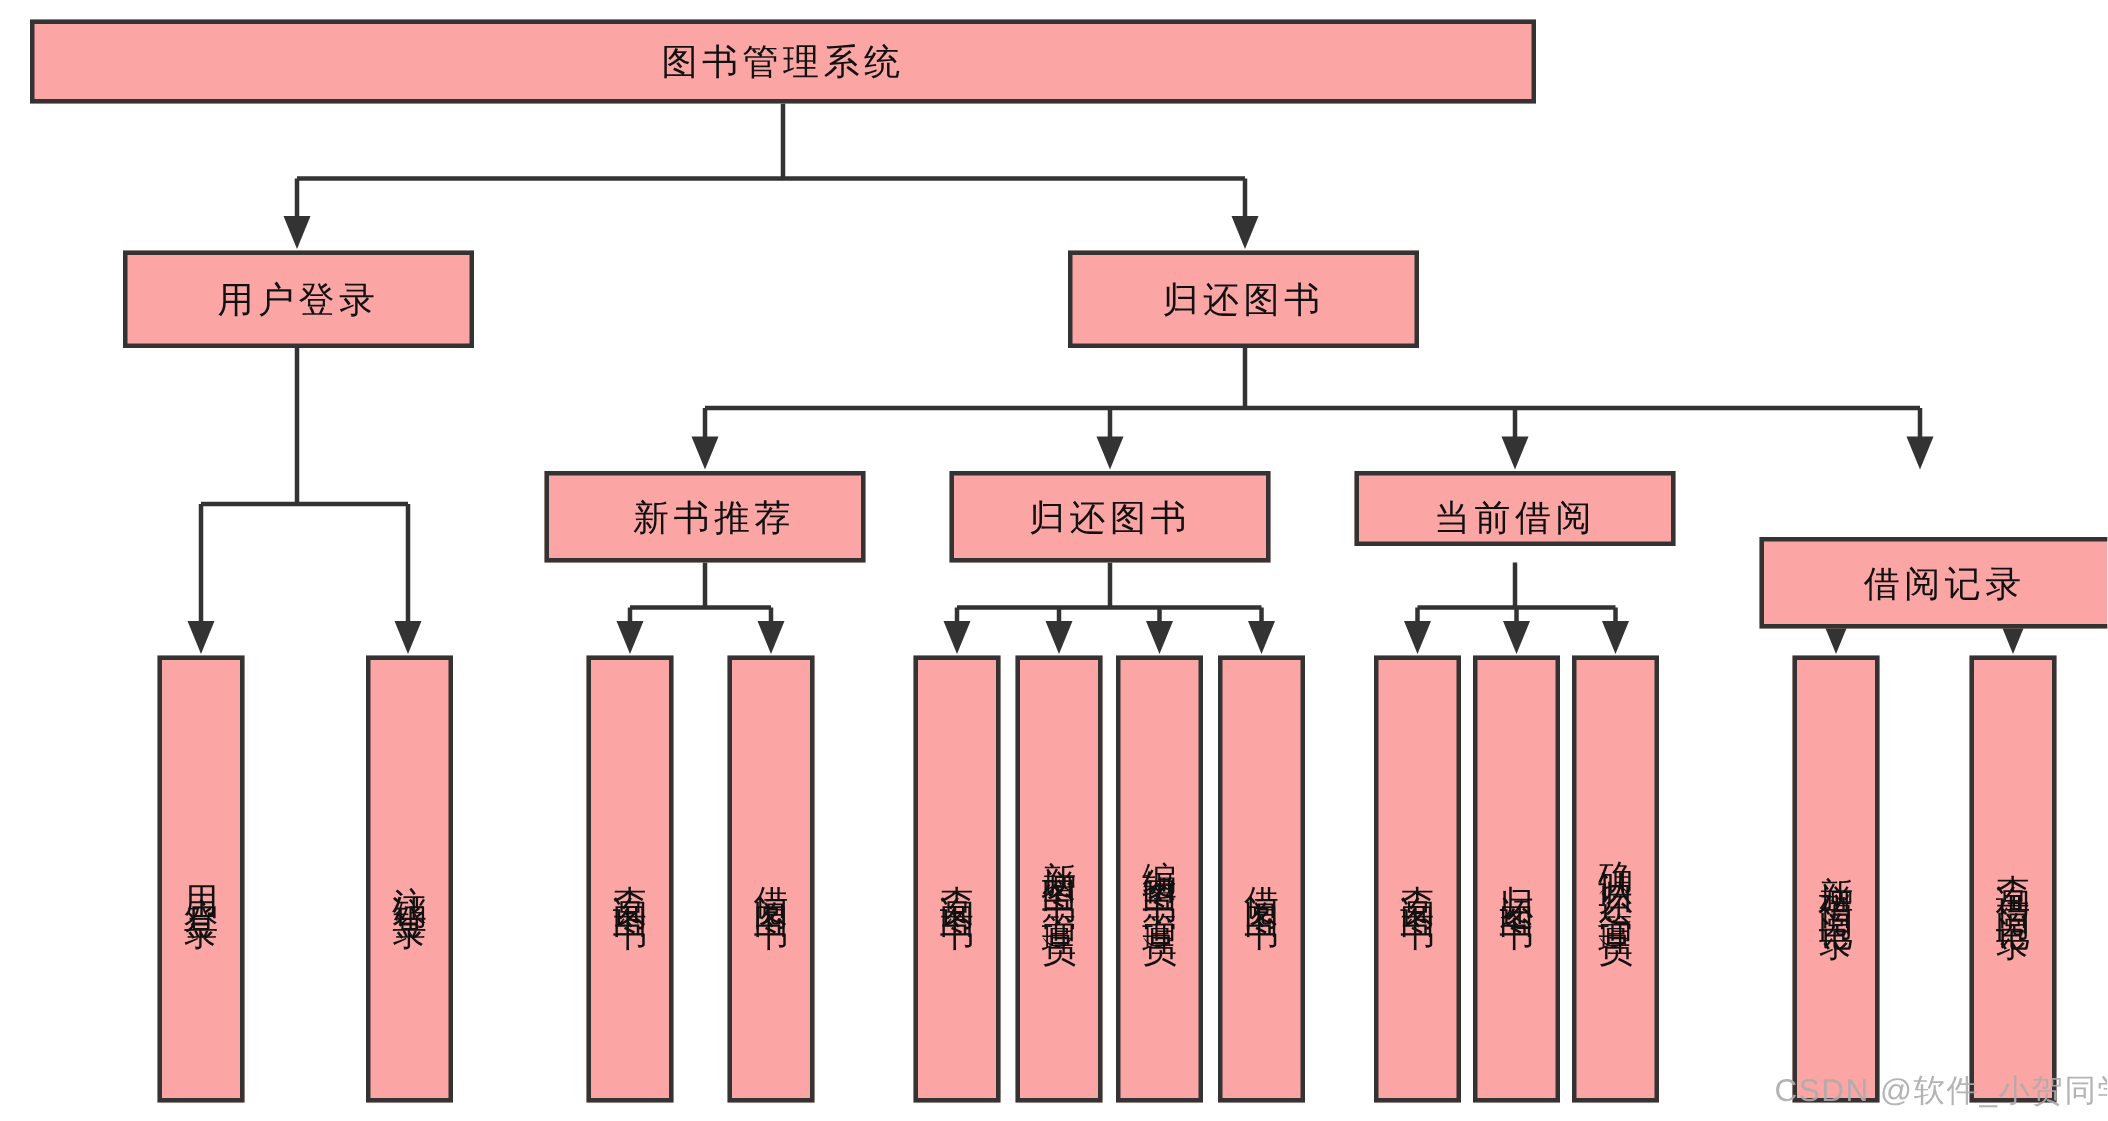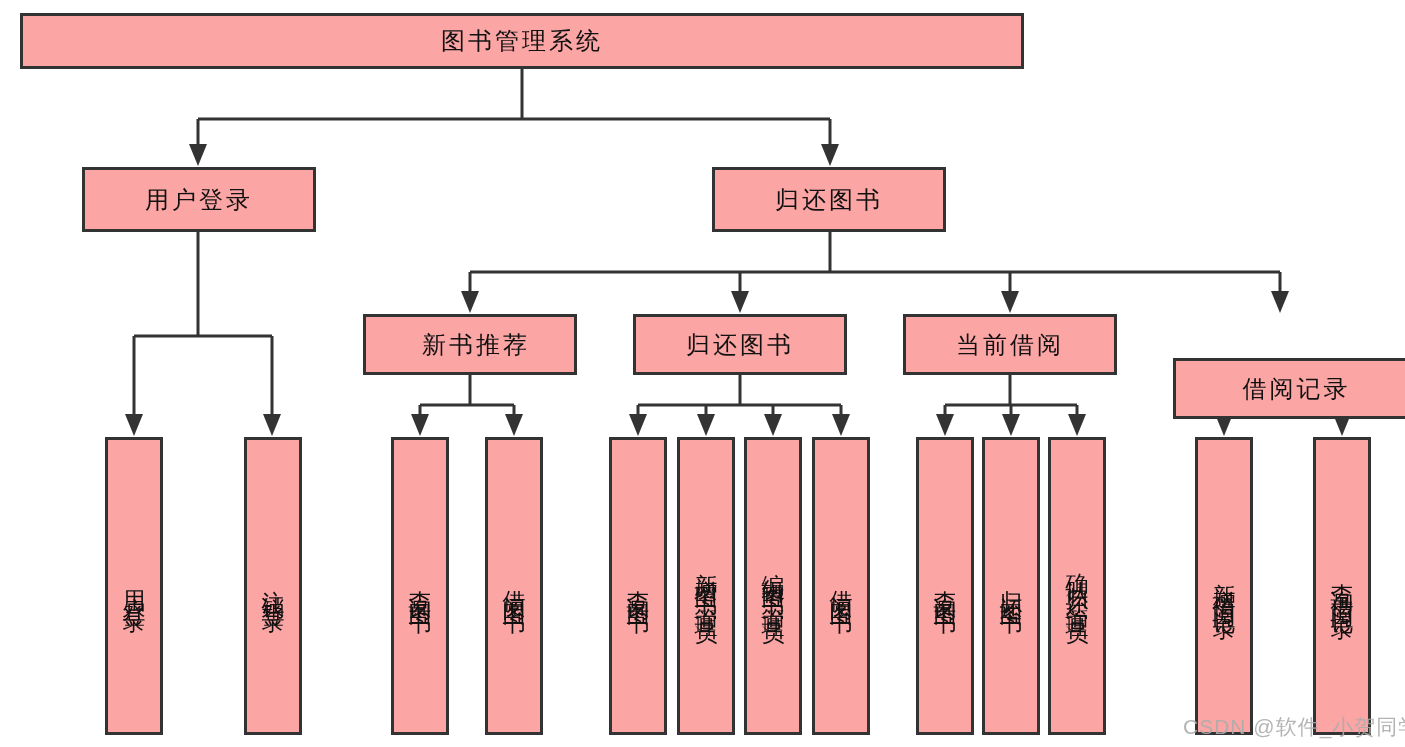--- a/index.html
+++ b/index.html
@@ -50,21 +50,21 @@
     line-height: 1;
     white-space: nowrap;
     color: #111111;
   }
   
   .n-root   { left: 20px;   top: 13px;  width: 1004px; height: 56px; }
   .n-login  { left: 82px;   top: 167px; width: 234px;  height: 65px; }
   .n-mgmt   { left: 712px;  top: 167px; width: 234px;  height: 65px; }
   .n-l3-a   { left: 363px;  top: 314px; width: 214px;  height: 61px; padding-left: 12px; }
   .n-l3-b   { left: 633px;  top: 314px; width: 214px;  height: 61px; }
-  .n-l3-c   { left: 903px;  top: 314px; width: 214px;  height: 61px; }
+  .n-l3-c   { left: 903px;  top: 314px; width: 214px;  height: 50px; align-items: flex-end; }
   .n-l3-d   { left: 1173px; top: 330px; width: 247px;  height: 61px; margin-top: 28px; }
   .lf-1  { left: 105px; }
   .lf-2  { left: 244px; }
   .lf-3  { left: 391px; }
   .lf-4  { left: 485px; }
   .lf-5  { left: 609px; }
   .lf-6  { left: 677px; }
   .lf-7  { left: 744px; }
   .lf-8  { left: 812px; }
   .lf-9  { left: 916px; }

